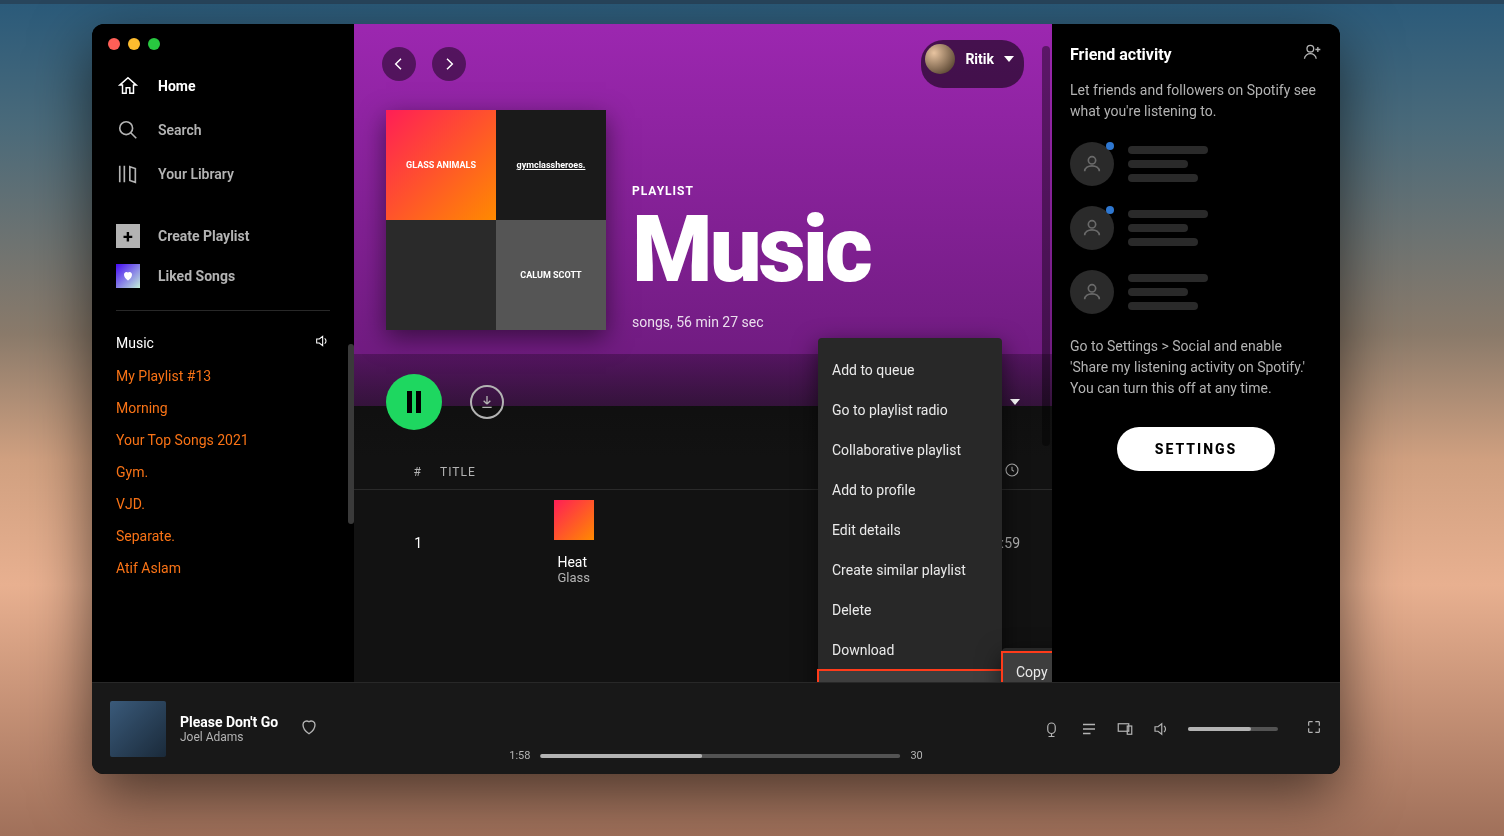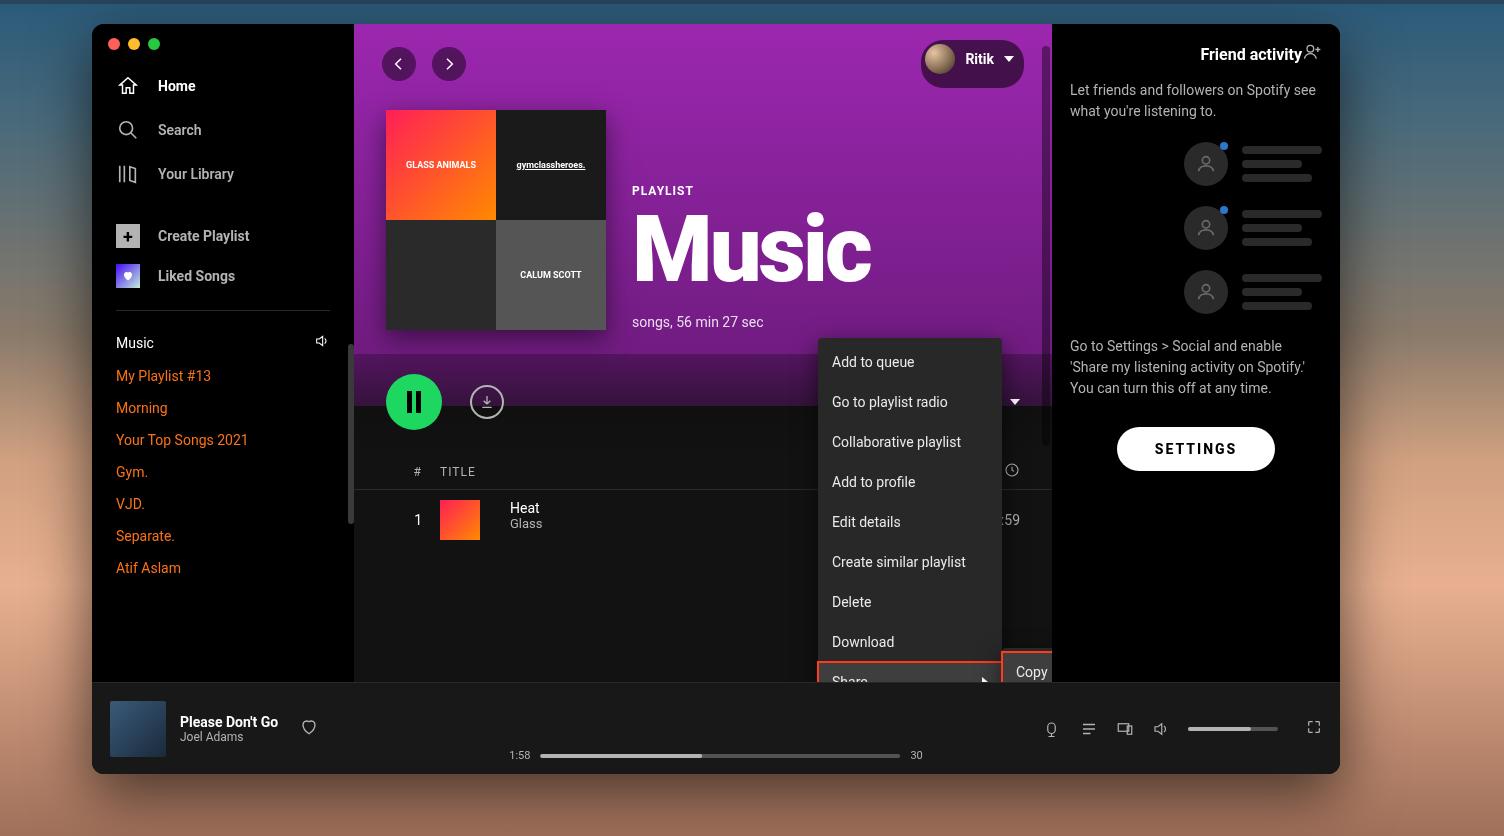--- a/index.html
+++ b/index.html
@@ -165,21 +165,21 @@
     .track-meta { display:flex; flex-direction:column; }
     .track-artist { color:#b3b3b3; font-size:13px; }
     .heart { color:#1ed760; }
     .context-menu {
       position: absolute;
       left: 464px; top: 314px;
       width: 184px;
       background: #282828;
       border-radius: 4px;
       box-shadow: 0 8px 24px rgba(0,0,0,0.6);
-      padding: 4px 0;
+      padding: 12px 0;
       z-index: 20;
     }
     .ctx-item {
       display:flex; align-items:center; justify-content:space-between;
       padding: 12px 14px; color:#eaeaea; font-size:14px; cursor:pointer;
     }
     .ctx-item.highlight { background: #3e3e3e; outline: 2px solid #ff3b1a; outline-offset: -1px; }
     .ctx-sub-arrow { width:0;height:0;border-top:5px solid transparent;border-bottom:5px solid transparent;border-left:6px solid #fff; }
     .submenu {
       position: absolute;
@@ -187,21 +187,21 @@
       width: 176px;
       background: #282828; border-radius: 4px;
       box-shadow: 0 8px 24px rgba(0,0,0,0.6);
       padding: 4px 0; z-index: 21;
     }
     .sub-item { padding: 12px 14px; color:#eaeaea; font-size:14px; cursor:pointer; }
     .sub-item.highlight { background: #3e3e3e; outline: 2px solid #ff3b1a; outline-offset: -1px; }
     .right-panel {
       width: 288px; background: #000; color:#fff;
       padding: 18px 18px;
-      display:flex; flex-direction:column; gap: 14px; align-items: flex-end;
+      display:flex; flex-direction:column; gap: 14px;
     }
     .rp-header { display:flex; align-items:center; justify-content:space-between; }
     .rp-title { font-size: 16px; font-weight: 700; }
     .add-friend { color:#b3b3b3; cursor:pointer; }
     .rp-text { color:#b3b3b3; font-size: 14px; line-height: 1.5; }
     .friend-ph { display:flex; align-items:center; gap: 14px; margin-top: 6px;}
     .friend-av { width: 44px; height: 44px; border-radius:50%; background:#2a2a2a; display:flex; align-items:center; justify-content:center; color:#6a6a6a; position:relative;}
     .friend-dot { position:absolute; top:0; right:0; width:8px; height:8px; background:#2e77d0; border-radius:50%; }
     .ph-lines { display:flex; flex-direction:column; gap:6px; }
     .ph-line { height:8px; background:#2a2a2a; border-radius:4px; }
@@ -402,21 +402,21 @@
         <div class="col-time">
           <svg width="16" height="16" viewBox="0 0 24 24">
               <circle cx="12" cy="12" r="9" fill="none" stroke="#b3b3b3" stroke-width="1.6"></circle>
               <path d="M12 7v5l3 2" fill="none" stroke="#b3b3b3" stroke-width="1.6"></path>
             </svg>
         </div>
       </div>
 
       <div class="track-row">
         <div class="col-num">1</div>
-        <div class="col-title" style="display:flex;align-items:flex-start;gap:30px;">
+        <div class="col-title" style="display:flex;align-items:center;gap:14px;flex-direction:column;">
           <div class="track-art"></div>
           <div class="track-meta">
             <span>Heat</span>
             <span class="track-artist">Glass</span>
           </div>
         </div>
         <div class="col-album" style="text-align:right;color:#b3b3b3;">nland</div>
         <div class="col-heart heart" style="text-align:center;">
           <svg width="18" height="18" viewBox="0 0 24 24">
               <path d="M12 21s-8-5-8-12a5 5 0 0 1 8-4 5 5 0 0 1 8 4c0 7-8 12-8 12z" fill="#1ed760"></path>

